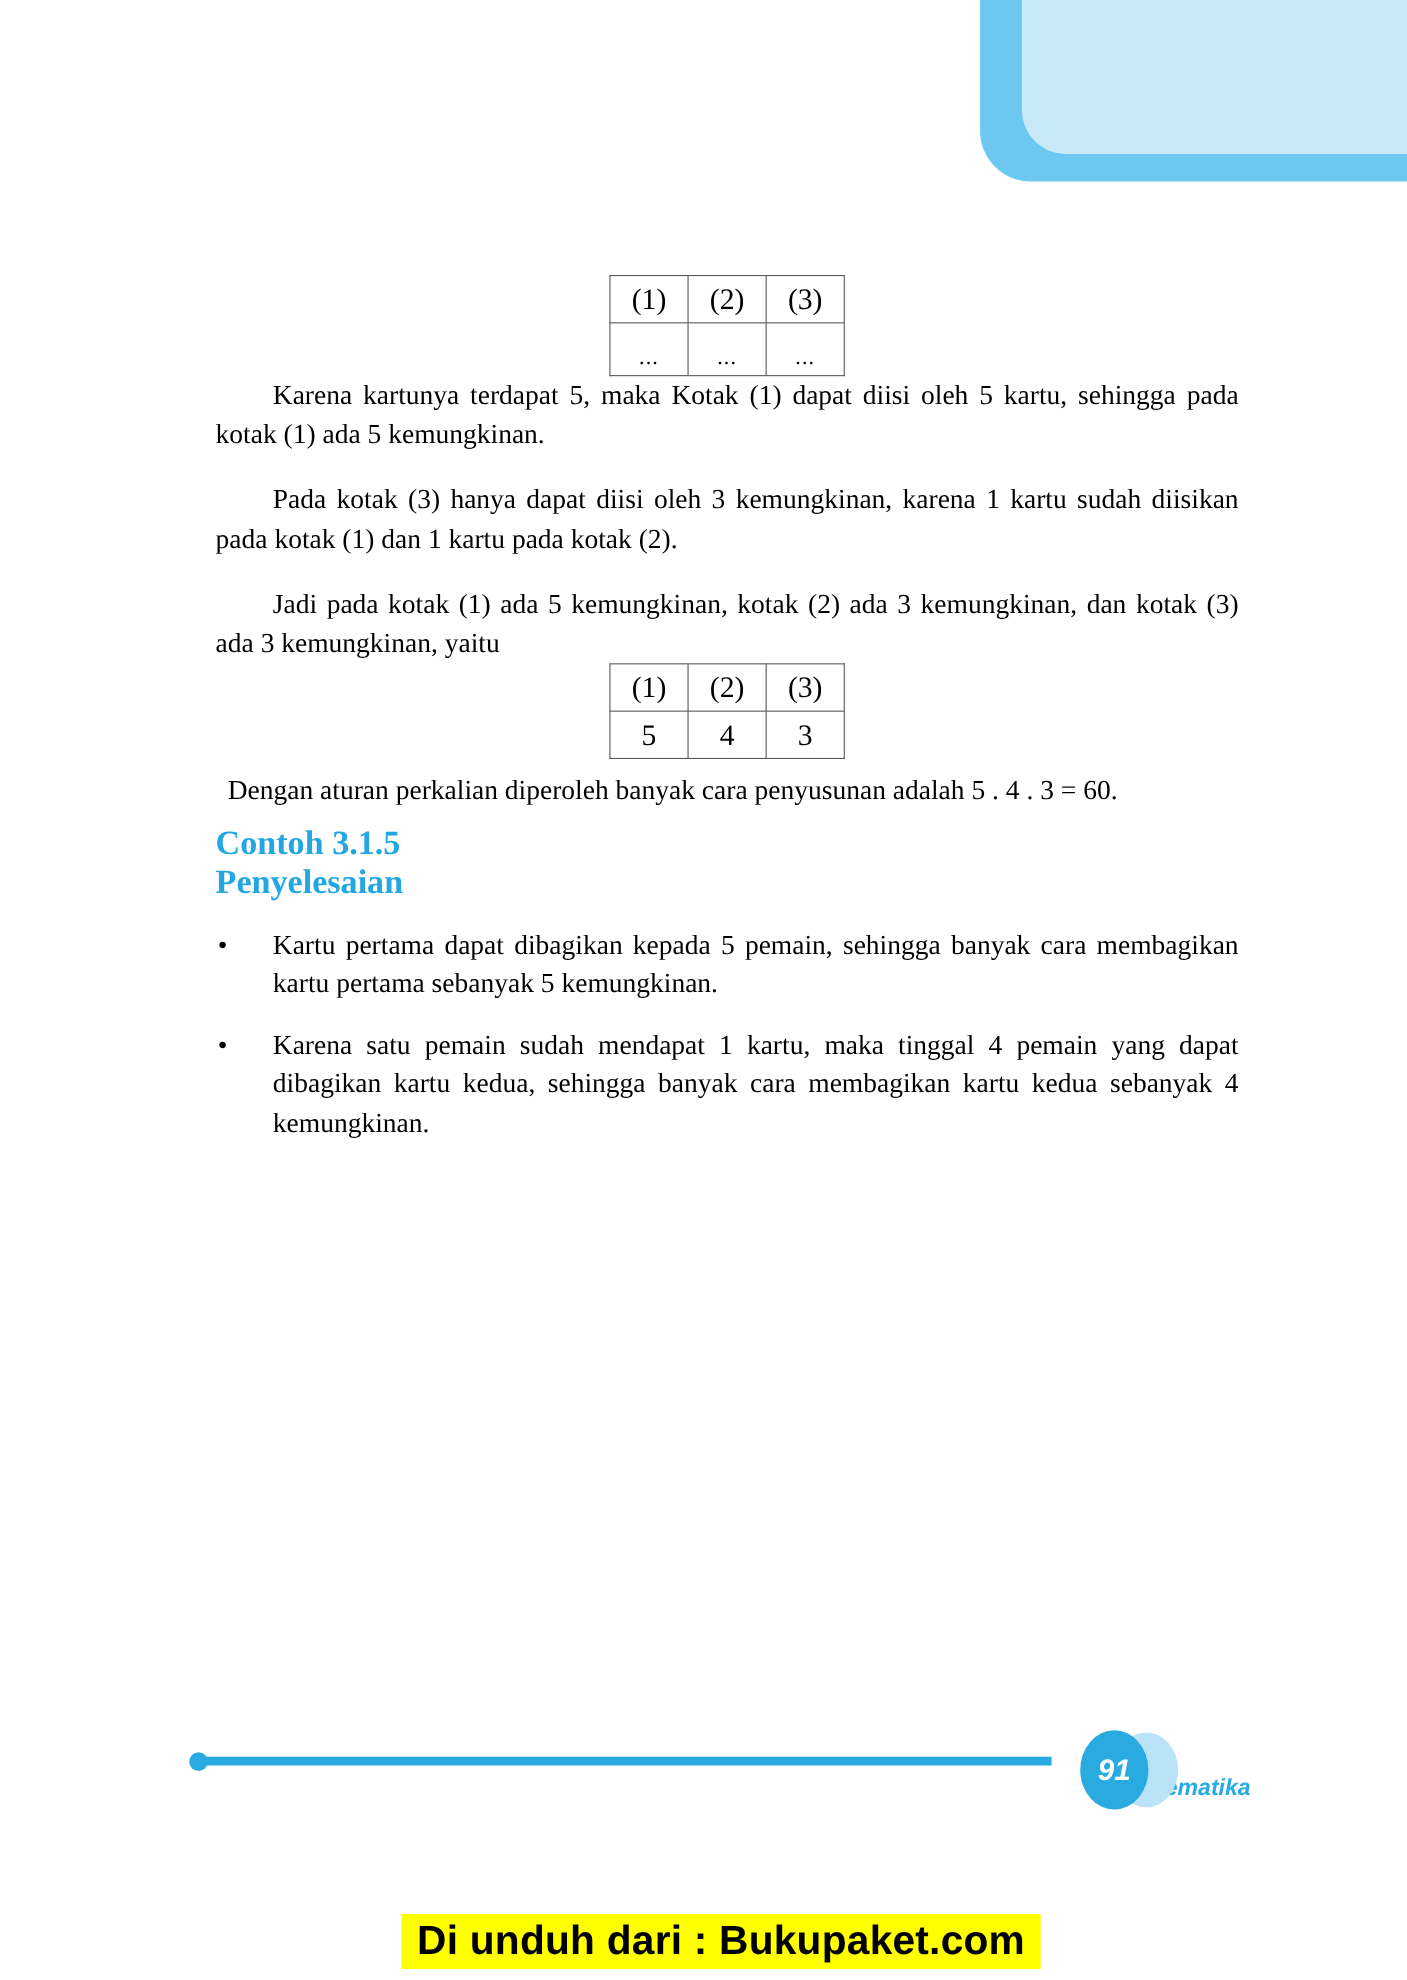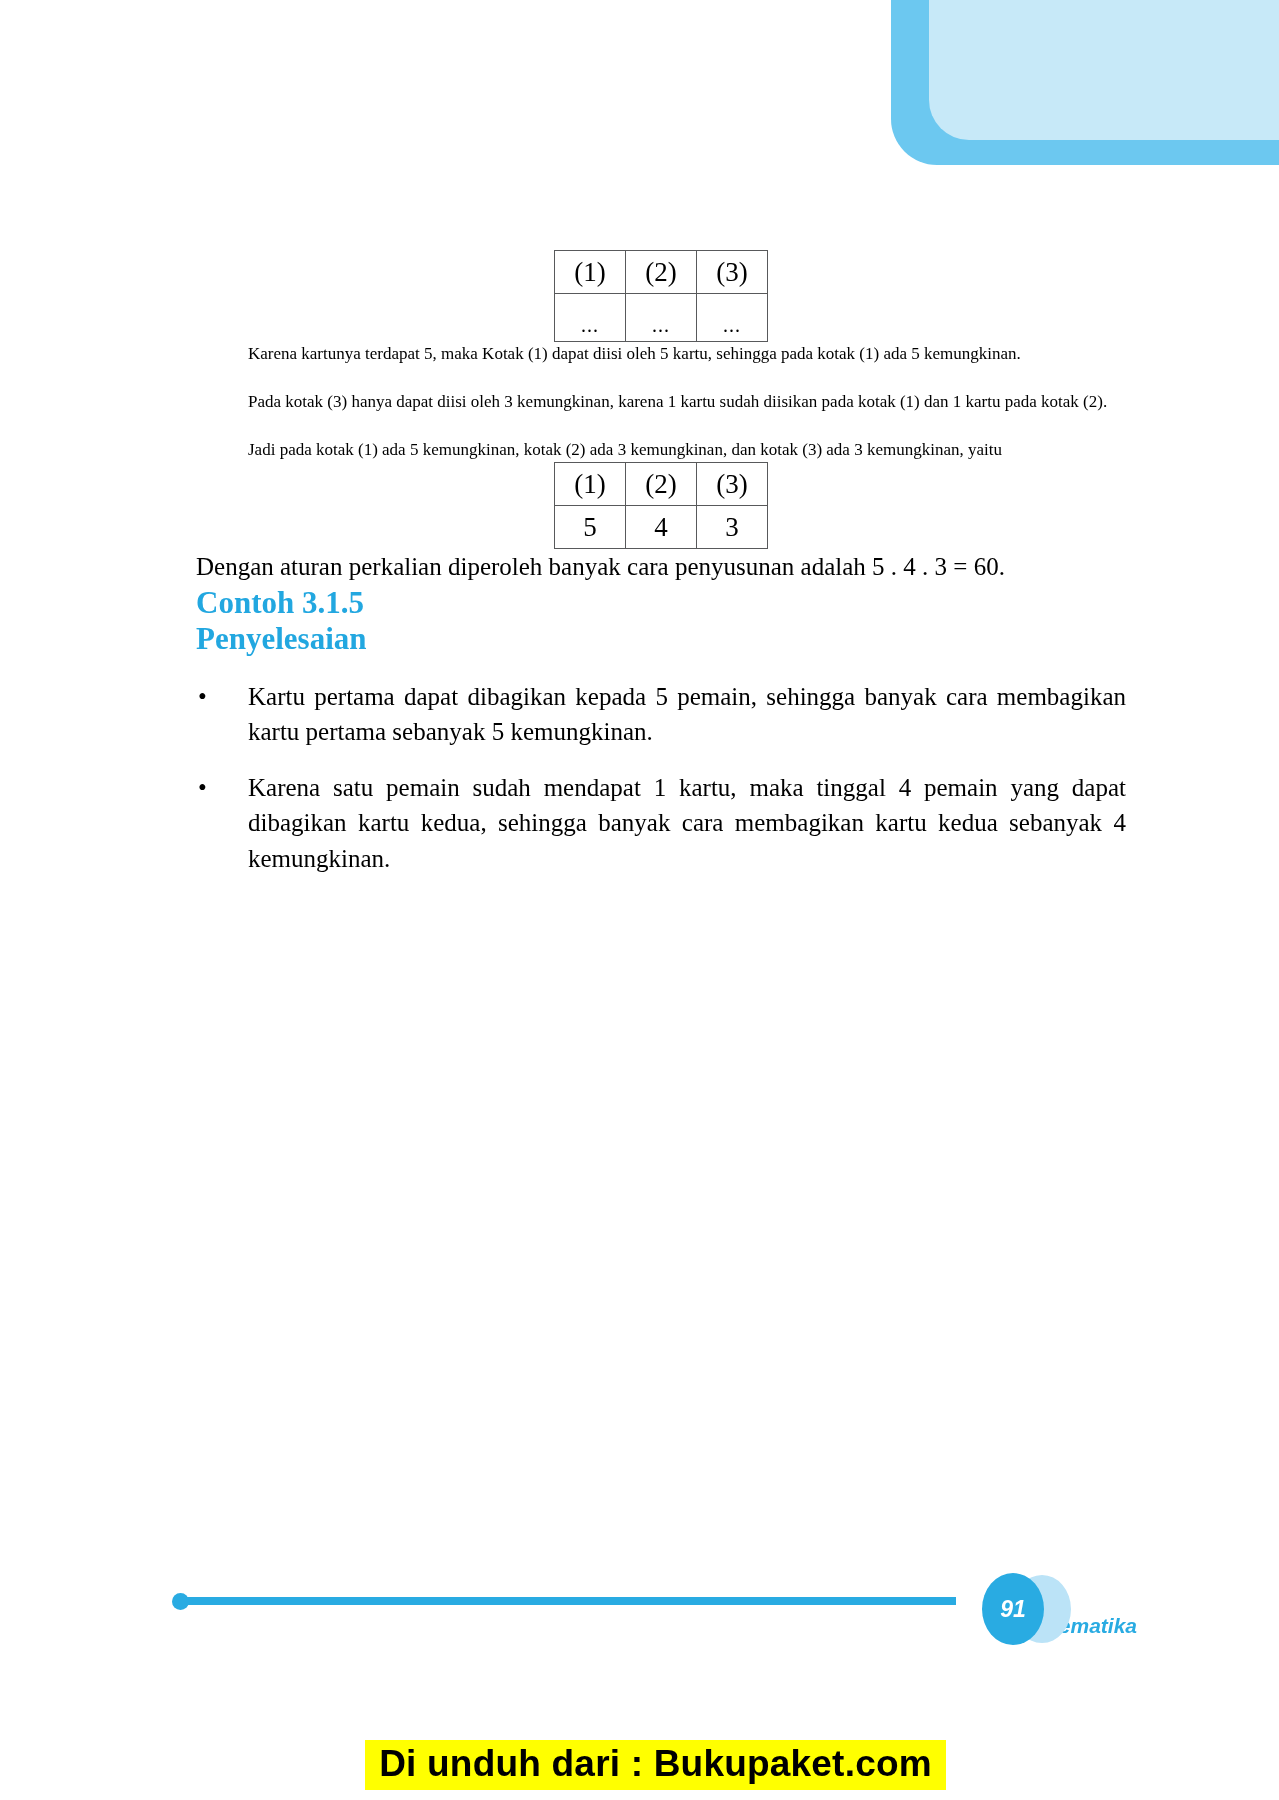--- a/index.html
+++ b/index.html
@@ -83,31 +83,31 @@
     font-size: 20px;
     letter-spacing: 1px;
     vertical-align: bottom;
     padding-bottom: 6px;
   }
 
   .tbl1 { margin-bottom: 0; }
 
   
   p.body {
-    font-size: 17px;
+    font-size: 25px;
     line-height: 1.42;
     margin: 0 0 0 0;
     text-align: justify;
     text-indent: 52px;
   }
   p.body.gap { margin-top: 24px; }
   p.noindent {
     font-size: 25px;
     line-height: 1.42;
-    margin: 0;
+    margin: 11px;
     text-align: left;
     text-indent: 0;
   }
 
   .after-table-1 { margin-top: 34px; }
   .before-table-2 { margin-bottom: 22px; }
   .after-table-2 { margin-top: 26px; }
 
   
   .math-line {
@@ -217,21 +217,21 @@
     left: 982px;
     top: -19px;
     width: 62px;
     height: 72px;
     border-radius: 50%;
     background: #29ABE2;
     color: #ffffff;
     font-family: "Liberation Sans", sans-serif;
     font-weight: bold;
     font-style: italic;
-    font-size: 23px;
+    font-size: 27px;
     display: flex;
     align-items: center;
     justify-content: center;
   }
 
   
   .banner {
     position: absolute;
     left: 16px;
     top: 1740px;

